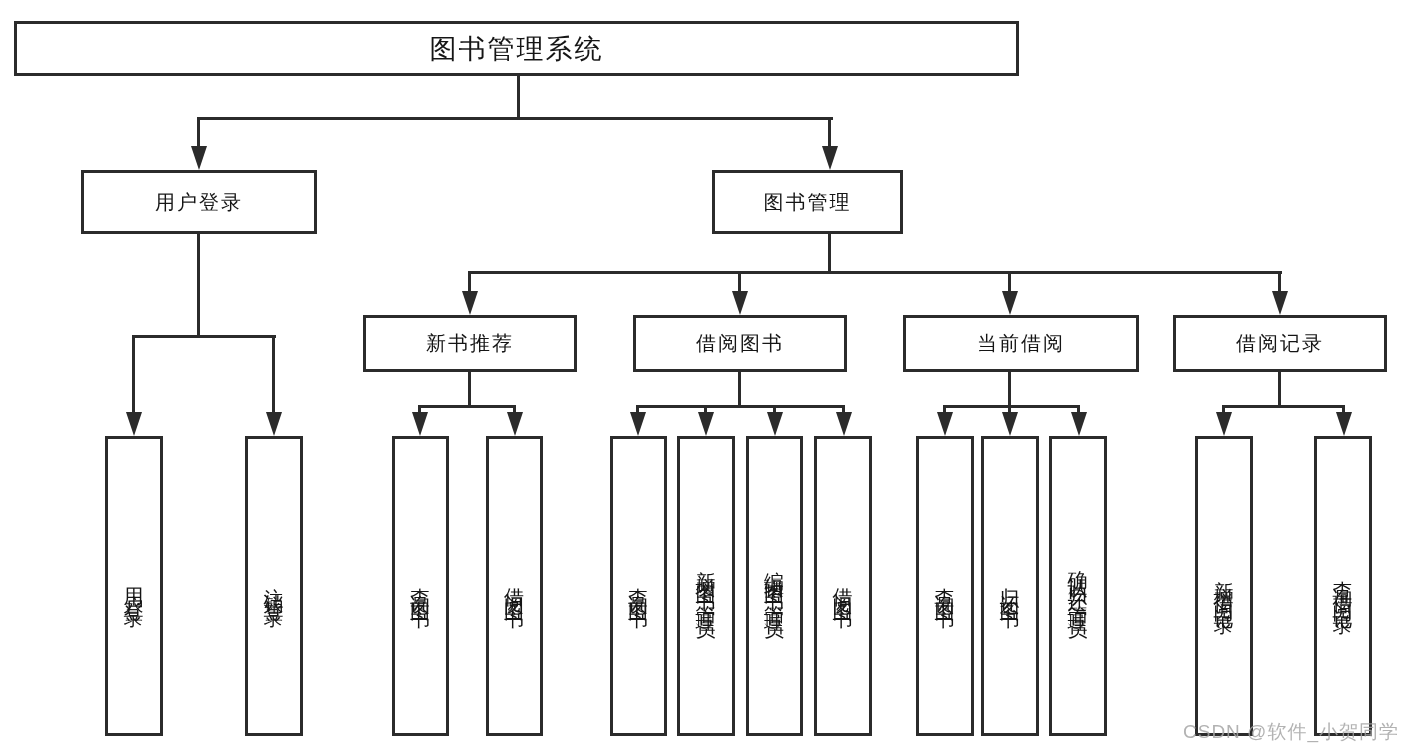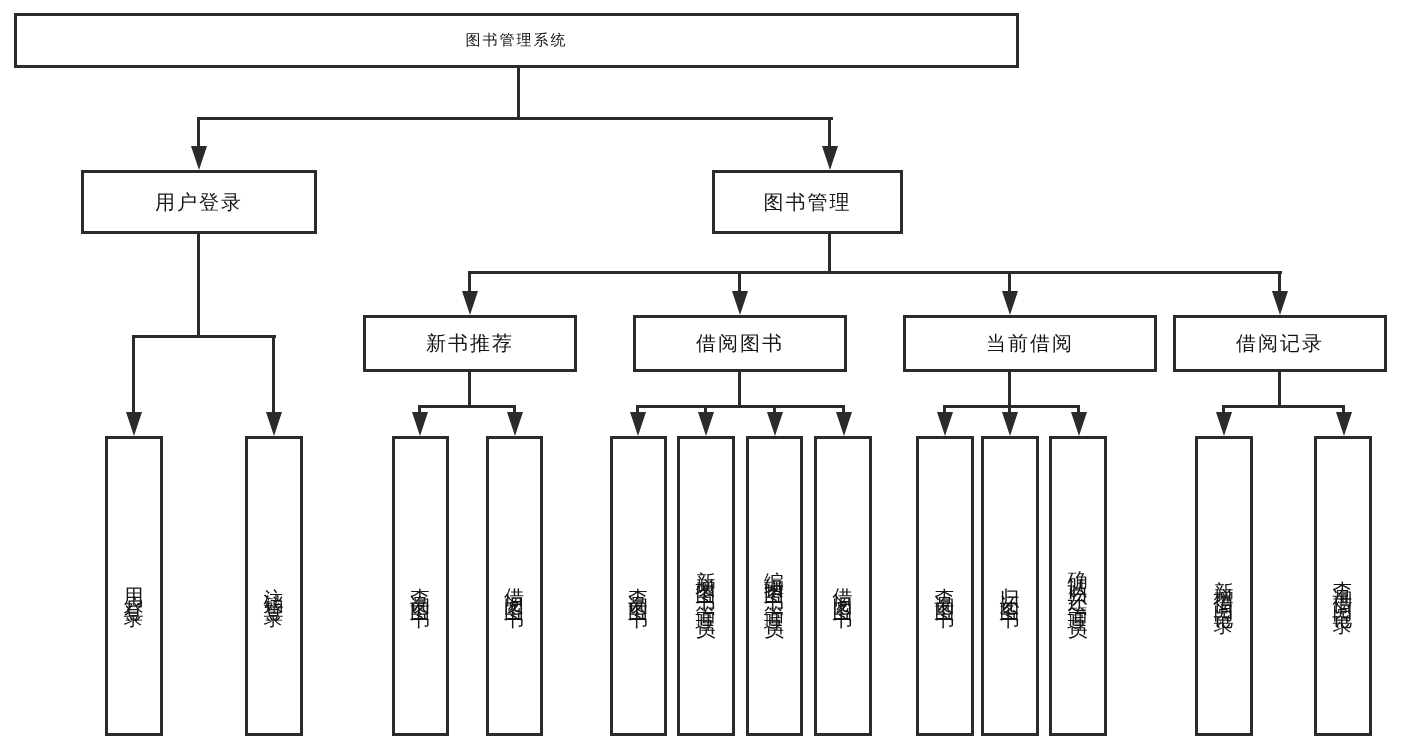--- a/index.html
+++ b/index.html
@@ -15,21 +15,21 @@
     position:absolute;
     box-sizing:border-box;
     background:#ffffff;
     border:3px solid #2b2b2b;
     display:flex;
     align-items:center;
     justify-content:center;
     z-index:2;
   }
   .hbox{font-size:20px;letter-spacing:2px;}
-  .root{font-size:15px;}
+  .root{font-size:27px;margin-top:8px;}
   .vtext{
     writing-mode:vertical-rl;
     text-orientation:mixed;
     font-size:20px;
     letter-spacing:7px;
     line-height:1.1;
     white-space:nowrap;
   }
   .line{position:absolute;background:#2b2b2b;z-index:1;}
   .arrow{
@@ -91,21 +91,21 @@
   <div class="arrow" style="left:1002px;top:291px;"></div>
   <div class="line" style="left:1278px;top:271px;width:3px;height:24px;"></div>
   <div class="arrow" style="left:1272px;top:291px;"></div>
 
   <div class="box hbox" style="left:363px;top:315px;width:214px;height:57px;">
     <span>新书推荐</span>
   </div>
   <div class="box hbox" style="left:633px;top:315px;width:214px;height:57px;">
     <span>借阅图书</span>
   </div>
-  <div class="box hbox" style="left:903px;top:315px;width:254px;height:57px;">
+  <div class="box hbox" style="left:903px;top:315px;width:236px;height:57px;">
     <span>当前借阅</span>
   </div>
   <div class="box hbox" style="left:1173px;top:315px;width:214px;height:57px;">
     <span>借阅记录</span>
   </div>
 
   <div class="line" style="left:468px;top:372px;width:3px;height:35px;"></div>
   <div class="line" style="left:418px;top:405px;width:98px;height:3px;"></div>
   <div class="line" style="left:418px;top:405px;width:3px;height:10px;"></div>
   <div class="arrow" style="left:412px;top:412px;"></div>
@@ -176,14 +176,15 @@
     <span class="vtext">确认归还（管理员）</span>
   </div>
 
   <div class="box" style="left:1195px;top:436px;width:58px;height:300px;">
     <span class="vtext">新增借阅记录</span>
   </div>
   <div class="box" style="left:1314px;top:436px;width:58px;height:300px;">
     <span class="vtext">查询借阅记录</span>
   </div>
 
+  <div class="watermark">CSDN @软件_小贺同学</div>
 
 </div>
 
 </body></html>

